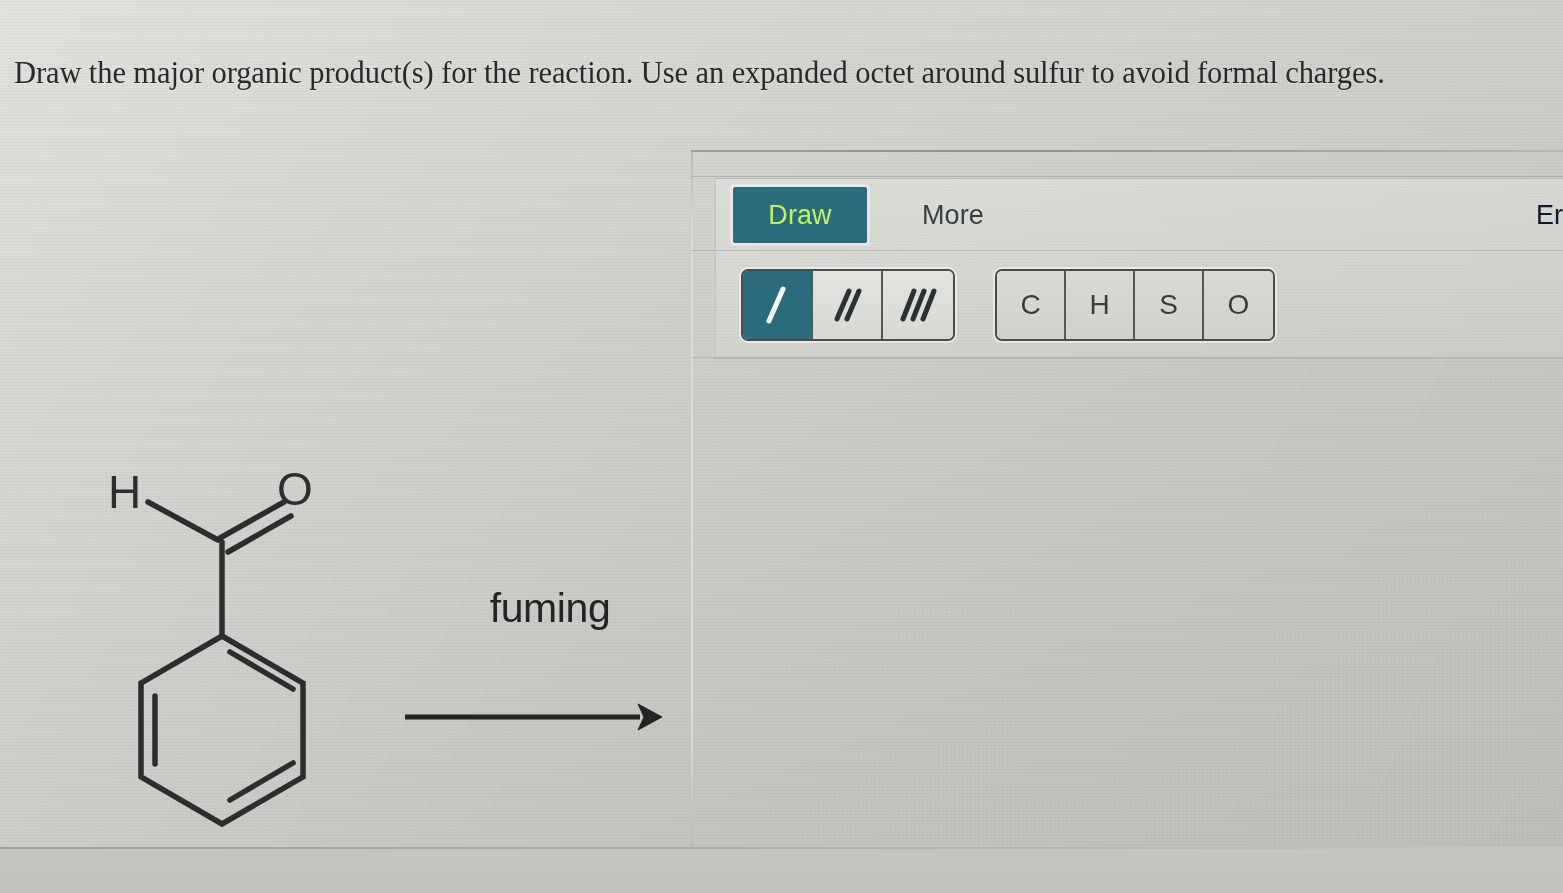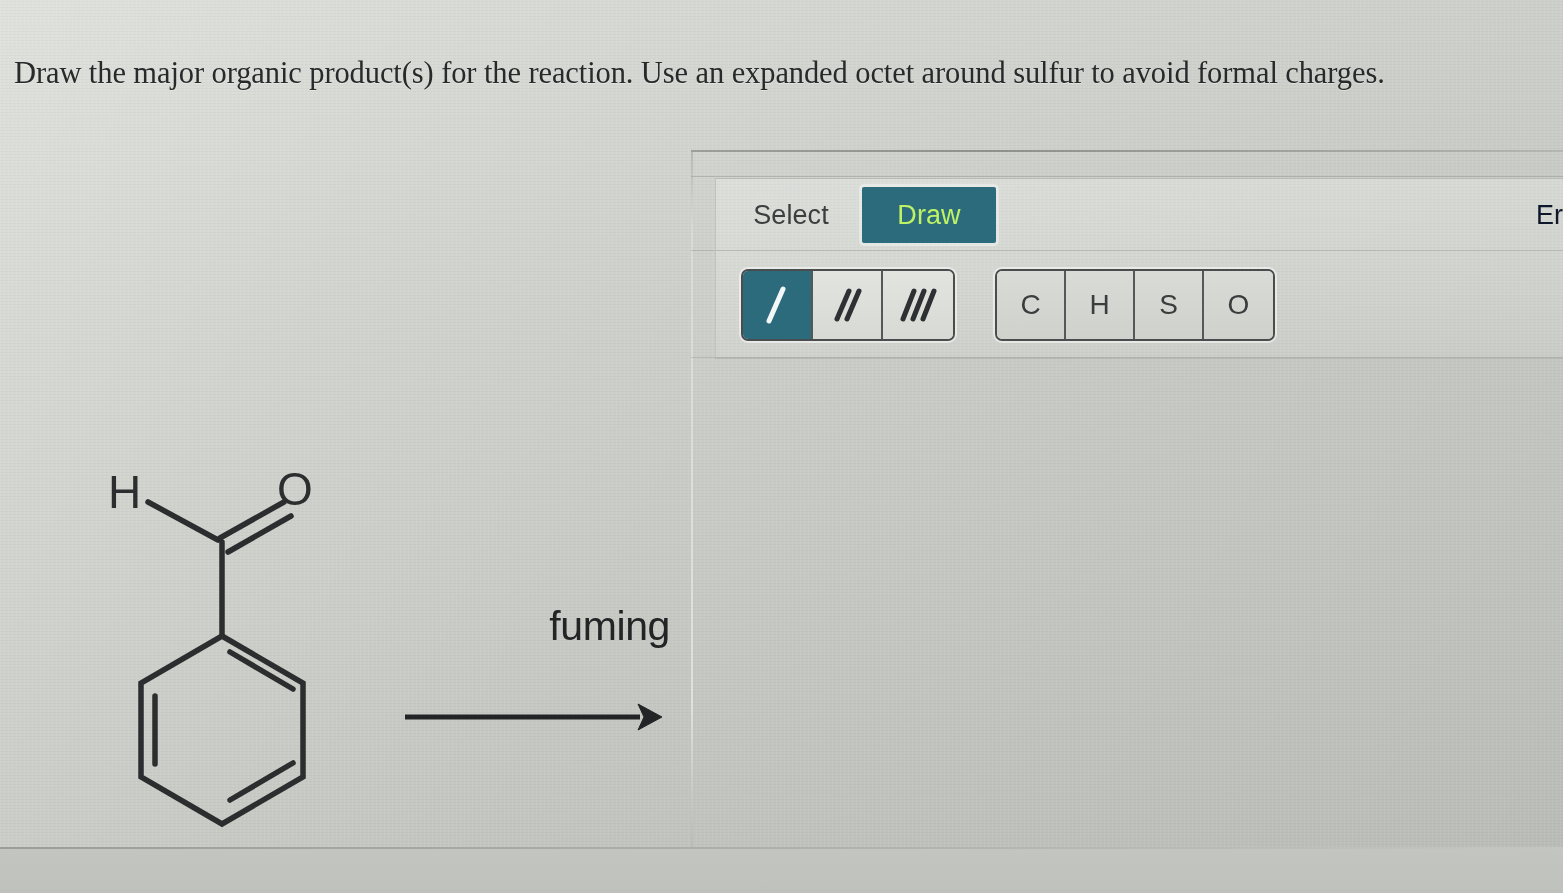--- a/index.html
+++ b/index.html
@@ -113,27 +113,26 @@
     color: #2b2d2e;
   }
   #atom-H { left: 48px; top: 35px; }
   #atom-O { left: 217px; top: 32px; }
 
   #reagent {
     position: absolute;
     left: 370px;
     top: 152px;
     width: 240px;
-    text-align: right;
+    text-align: center;
     font-family: "Liberation Sans", sans-serif;
     font-size: 41px;
     line-height: 1.29;
     color: #222425;
     letter-spacing: -0.4px;
-    margin-top: 18px;
   }
   #reagent sub { font-size: 0.62em; vertical-align: -0.22em; }
 
   
   #editor-panel {
     position: absolute;
     left: 691px;
     top: 150px;
     width: 880px;
     height: 208px;
@@ -316,22 +315,22 @@
     <div>fuming</div>
   </div>
 </div>
 
 <div id="editor-panel">
   <div id="panel-top-rule"></div>
 
   <div id="panel-inner">
 
     <div id="tabs">
-      <div class="tab t-select">Select</div>
       <div class="tab t-draw">Draw</div>
+      <div class="tab t-more">More</div>
     </div>
 
     <div id="tools">
 
       <div class="group" id="bond-group">
         <div class="tool selected">
           <svg class="bond-svg" width="42" height="48" viewBox="0 0 42 48">
             <line x1="27" y1="8" x2="13" y2="40" stroke="#f2f7f8" stroke-width="5" stroke-linecap="round"></line>
           </svg>
         </div>

